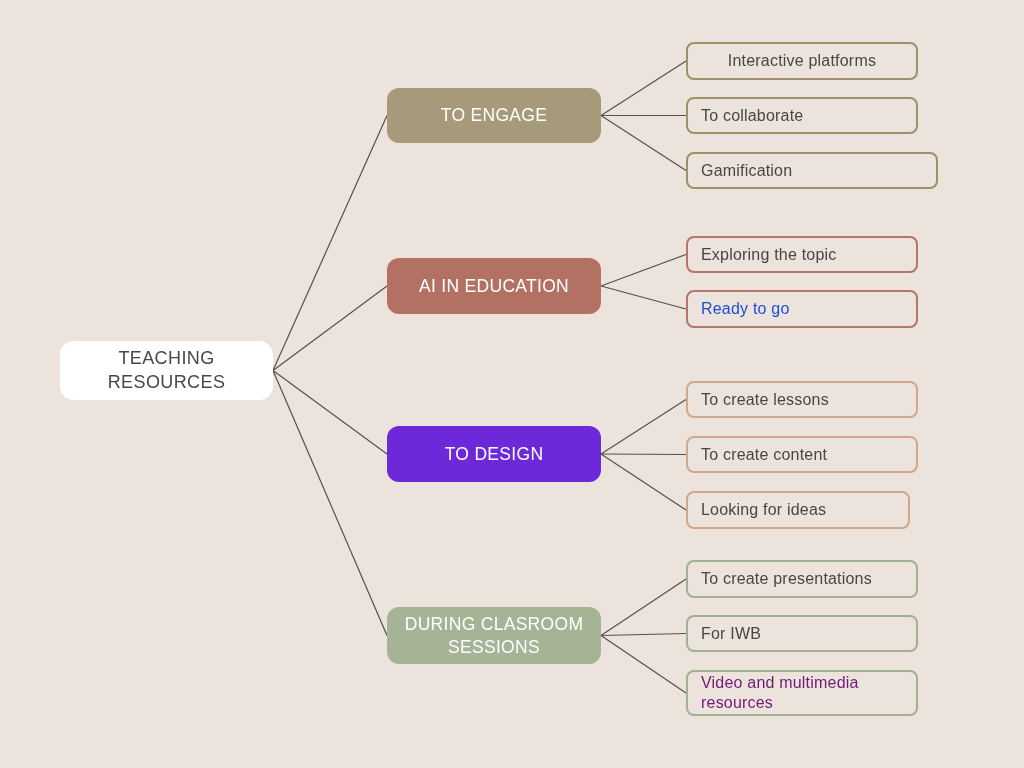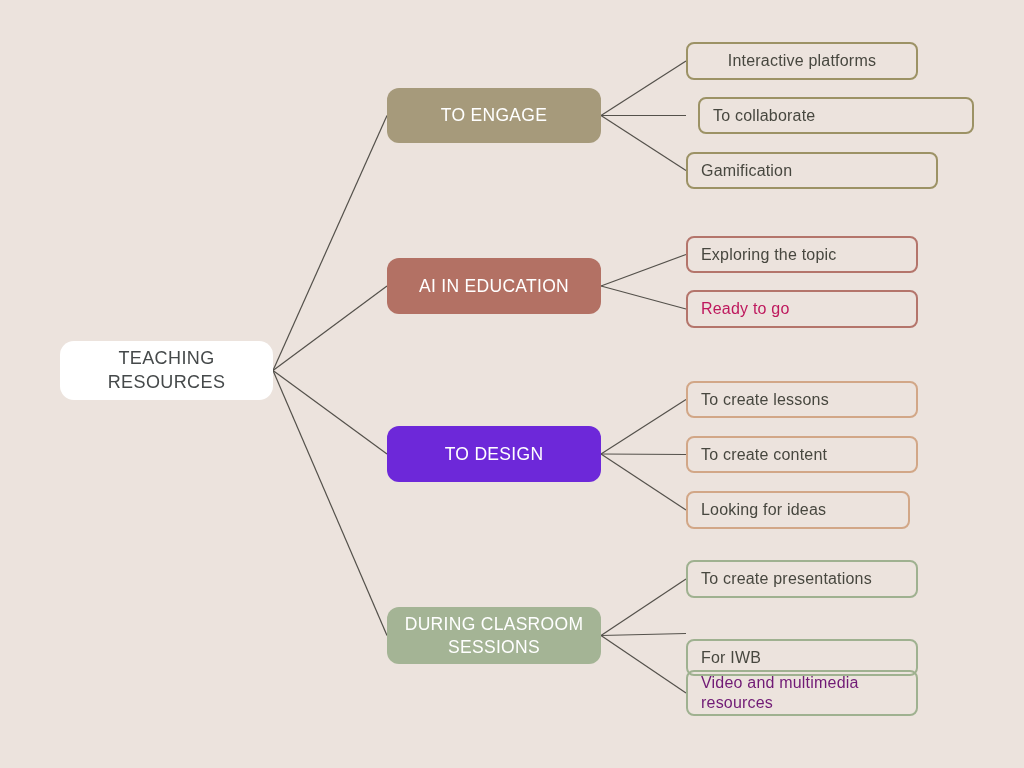--- a/index.html
+++ b/index.html
@@ -84,52 +84,52 @@
     </svg>
 <div class="node root-node" style="left: 60px; top: 341px; width: 213px; height: 59px; background: rgb(255, 255, 255); color: rgb(69, 73, 74);">
       <span class="node-label">TEACHING RESOURCES</span>
     </div>
     <div class="node branch-node" style="left: 387px; top: 88px; width: 214px; height: 55px; background: rgb(166, 154, 123); color: rgb(255, 255, 255);">
       <span class="node-label">TO ENGAGE</span>
     </div>
     <div class="node child-node center" style="left: 686px; top: 42px; width: 232px; height: 38px; border-color: rgb(156, 146, 101); color: rgb(71, 71, 63);">
       <span class="node-label">Interactive platforms</span>
     </div>
-    <div class="node child-node" style="left: 686px; top: 97px; width: 276px; height: 37px; border-color: rgb(156, 146, 101); color: rgb(71, 71, 63); margin-left: 12px;">
+    <div class="node child-node" style="left: 686px; top: 97px; width: 232px; height: 37px; border-color: rgb(156, 146, 101); color: rgb(71, 71, 63);">
       <span class="node-label">To collaborate</span>
     </div>
     <div class="node child-node" style="left: 686px; top: 152px; width: 252px; height: 37px; border-color: rgb(156, 146, 101); color: rgb(71, 71, 63);">
       <span class="node-label">Gamification</span>
     </div>
     <div class="node branch-node" style="left: 387px; top: 258px; width: 214px; height: 56px; background: rgb(179, 113, 100); color: rgb(255, 255, 255);">
       <span class="node-label">AI IN EDUCATION</span>
     </div>
     <div class="node child-node" style="left: 686px; top: 236px; width: 232px; height: 37px; border-color: rgb(180, 117, 107); color: rgb(71, 71, 63);">
       <span class="node-label">Exploring the topic</span>
     </div>
-    <div class="node child-node" style="left: 686px; top: 290px; width: 232px; height: 38px; border-color: rgb(180, 117, 107); color: #be185d;">
+    <div class="node child-node" style="left: 686px; top: 290px; width: 232px; height: 38px; border-color: rgb(180, 117, 107); color: #1d4ed8;">
       <span class="node-label">Ready to go</span>
     </div>
     <div class="node branch-node" style="left: 387px; top: 426px; width: 214px; height: 56px; background: #6d28d9; color: rgb(255, 255, 255);">
       <span class="node-label">TO DESIGN</span>
     </div>
     <div class="node child-node" style="left: 686px; top: 436px; width: 232px; height: 37px; border-color: rgb(210, 167, 135); color: rgb(71, 71, 63);">
       <span class="node-label">To create content</span>
     </div>
     <div class="node child-node" style="left: 686px; top: 381px; width: 232px; height: 37px; border-color: rgb(210, 167, 135); color: rgb(71, 71, 63);">
       <span class="node-label">To create lessons</span>
     </div>
     <div class="node child-node" style="left: 686px; top: 491px; width: 224px; height: 38px; border-color: rgb(210, 167, 135); color: rgb(71, 71, 63);">
       <span class="node-label">Looking for ideas</span>
     </div>
     <div class="node branch-node" style="left: 387px; top: 607px; width: 214px; height: 57px; background: rgb(164, 180, 149); color: rgb(255, 255, 255);">
       <span class="node-label">DURING CLASROOM SESSIONS</span>
     </div>
     <div class="node child-node" style="left: 686px; top: 560px; width: 232px; height: 38px; border-color: rgb(159, 177, 144); color: rgb(71, 71, 63);">
       <span class="node-label">To create presentations</span>
     </div>
-    <div class="node child-node" style="left: 686px; top: 615px; width: 232px; height: 37px; border-color: rgb(159, 177, 144); color: rgb(71, 71, 63); margin-top: 24px;">
+    <div class="node child-node" style="left: 686px; top: 615px; width: 232px; height: 37px; border-color: rgb(159, 177, 144); color: rgb(71, 71, 63);">
       <span class="node-label">For IWB</span>
     </div>
     <div class="node child-node" style="left: 686px; top: 670px; width: 232px; height: 46px; border-color: rgb(159, 177, 144); color: #701a75;">
       <span class="node-label">Video and multimedia resources</span>
     </div>
   </div>
 
 </body></html>

